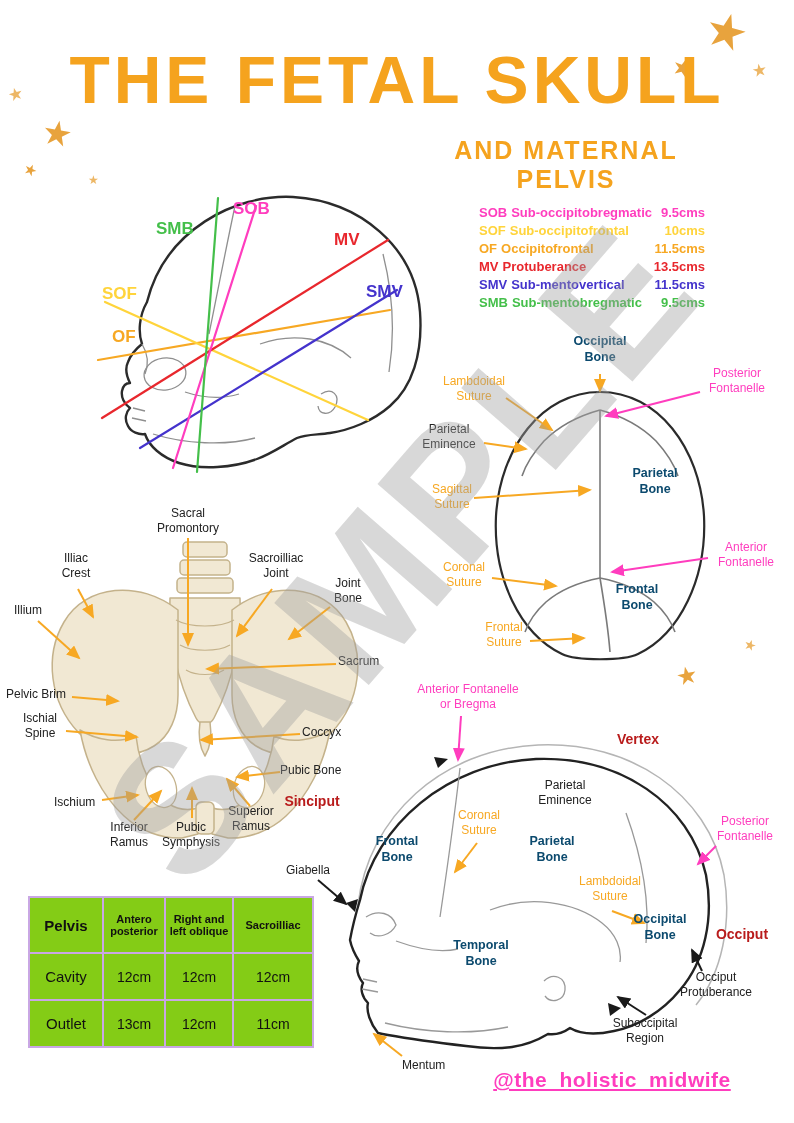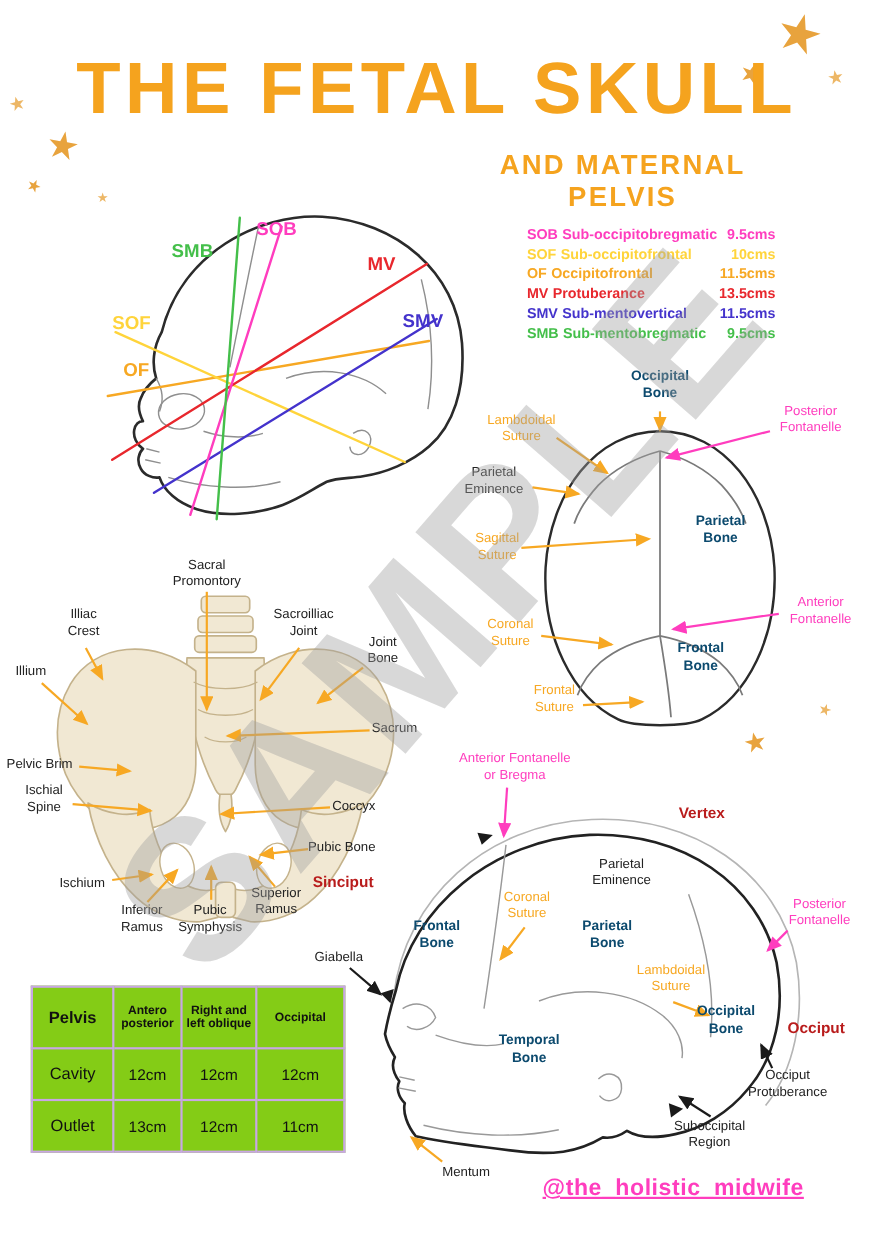--- a/index.html
+++ b/index.html
@@ -261,21 +261,21 @@
         <col style="width:74px">
         <col style="width:62px">
         <col style="width:68px">
         <col style="width:80px">
       </colgroup>
     <tbody>
         <tr>
       <th class="h-main">Pelvis</th>
       <th>Antero posterior</th>
       <th>Right and left oblique</th>
-      <th>Occipital</th>
+      <th>Sacroilliac</th>
     </tr>
     <tr>
       <td class="rl">Cavity</td>
       <td>12cm</td>
       <td>12cm</td>
       <td>12cm</td>
     </tr>
     <tr>
       <td class="rl">Outlet</td>
       <td>13cm</td>

